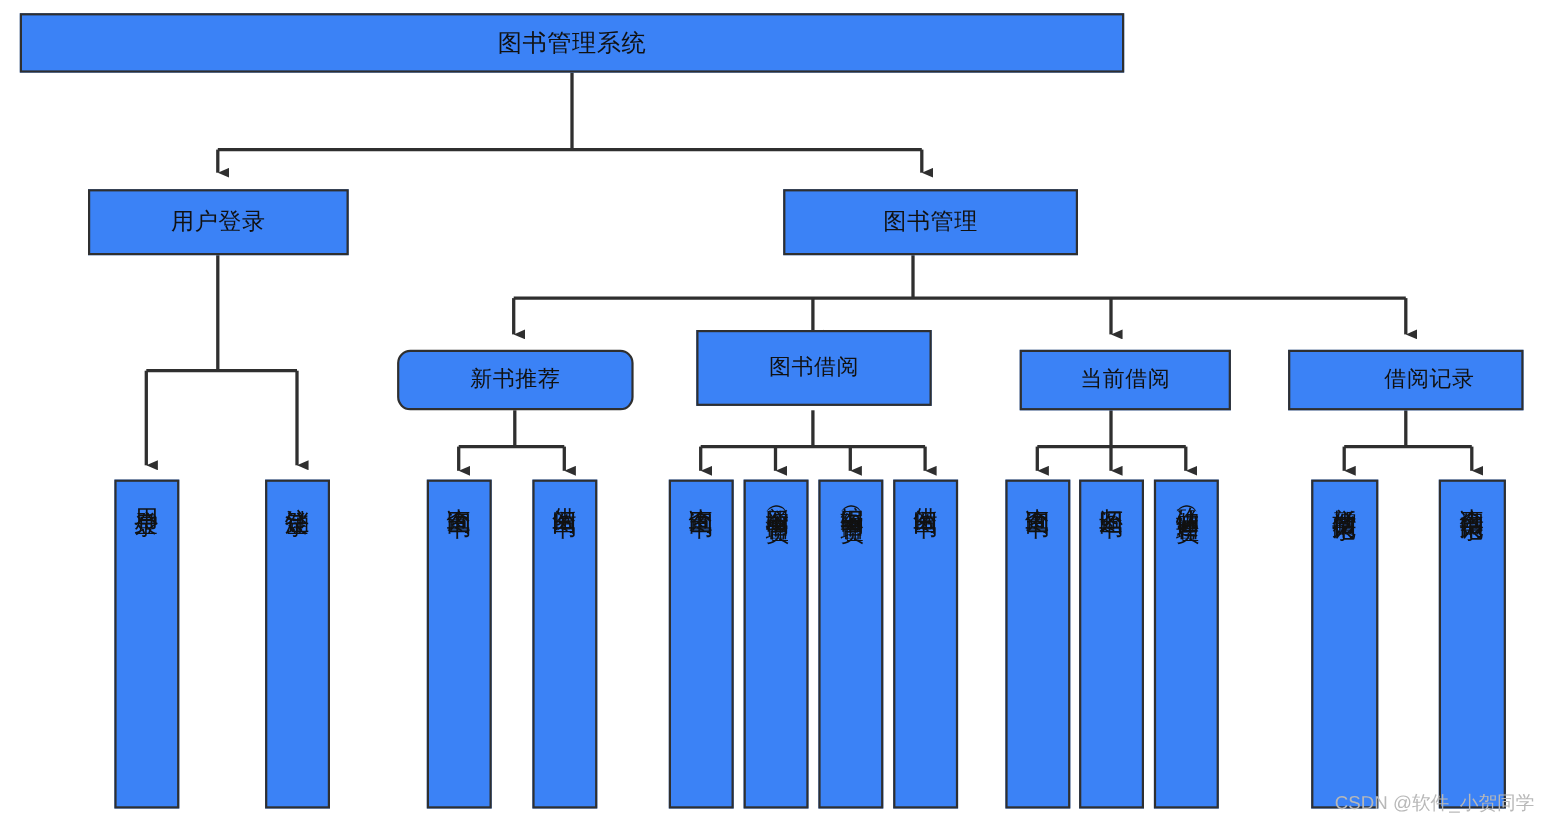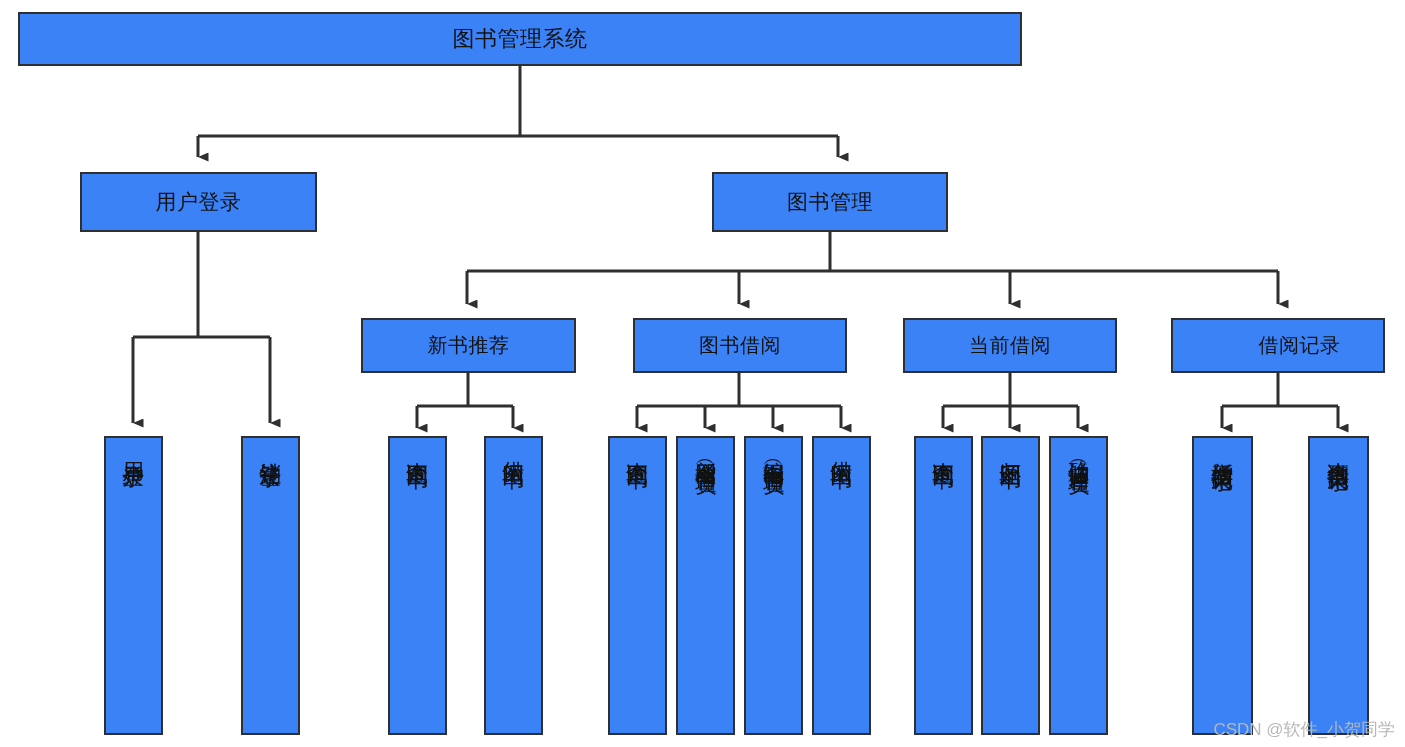--- a/index.html
+++ b/index.html
@@ -124,31 +124,31 @@
     </g>
   </svg>
 
   <div class="node root" style="left:18px; top:12px; width:1004px; height:54px;">
     <span class="label">图书管理系统</span>
   </div>
 
   <div class="node lvl1" style="left:80px; top:172px; width:237px; height:60px;">
     <span class="label">用户登录</span>
   </div>
-  <div class="node lvl1" style="left:712px; top:172px; width:236px; height:60px;">
+  <div class="node lvl1" style="left:712px; top:172px; width:268px; height:60px;">
     <span class="label">图书管理</span>
   </div>
 
-  <div class="node lvl2" style="left:361px; top:318px; width:215px; height:55px;">
+  <div class="node lvl2" style="left:361px; top:318px; width:215px; height:55px;border-radius:12px;">
     <span class="label">新书推荐</span>
   </div>
-  <div class="node lvl2" style="left:633px; top:318px; width:214px; height:55px;">
+  <div class="node lvl2" style="left:633px; top:300px; width:214px; height:69px;">
     <span class="label">图书借阅</span>
   </div>
-  <div class="node lvl2" style="left:903px; top:318px; width:214px; height:55px;">
+  <div class="node lvl2" style="left:927px; top:318px; width:192px; height:55px;">
     <span class="label">当前借阅</span>
   </div>
   <div class="node lvl2" style="left:1171px; top:318px; width:214px; height:55px;padding-left:43px;">
     <span class="label">借阅记录</span>
   </div>
 
   <div class="node leaf" style="left:104px; top:436px; width:59px; height:299px;">
     <span class="label">用户登录</span>
   </div>
   <div class="node leaf" style="left:241px; top:436px; width:59px; height:299px;">

